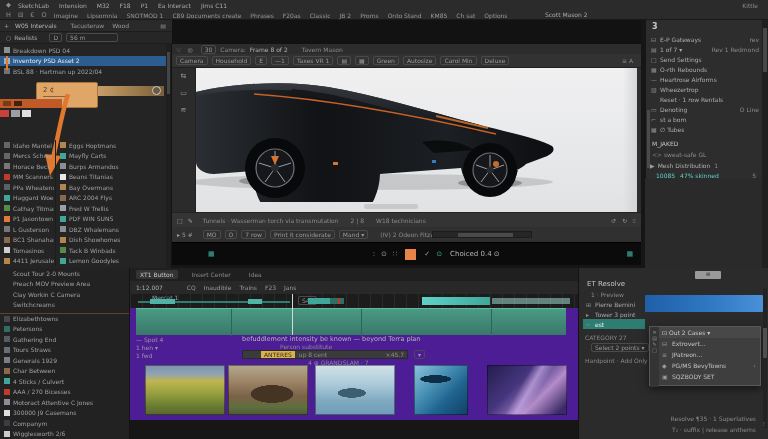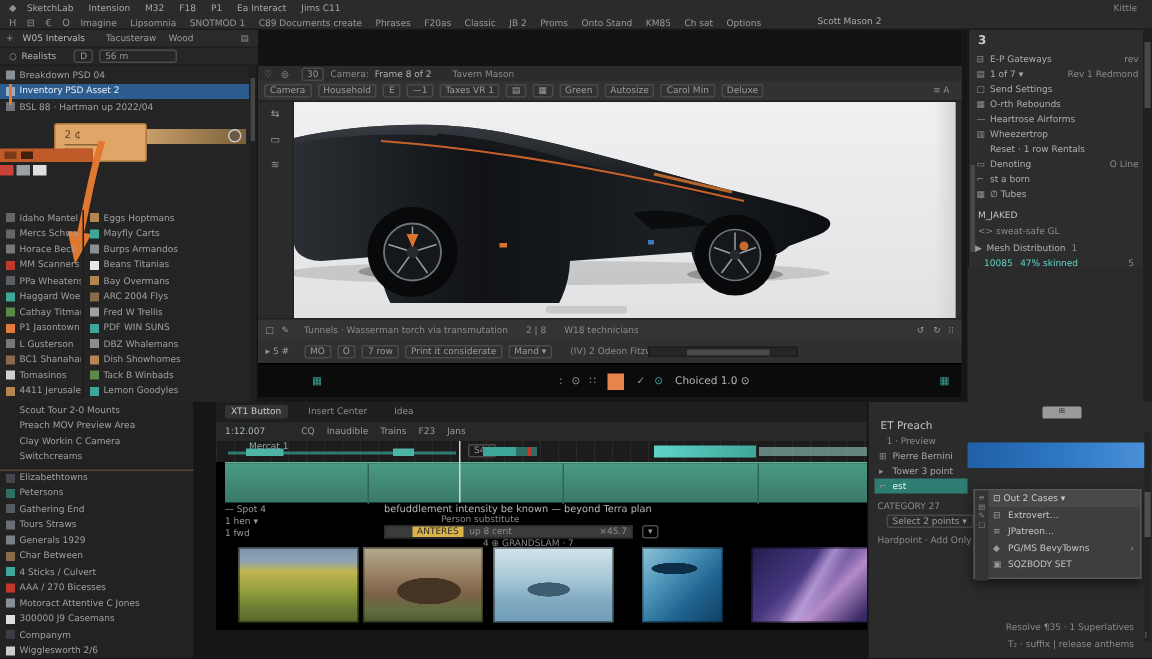--- a/index.html
+++ b/index.html
@@ -46,21 +46,21 @@
   .rpanel{left:645px;top:20px;width:117px;height:250px;background:#2d2d2d;border-left:1px solid #161616}
   .rrow{height:10px;display:flex;align-items:center;padding-left:5px;font-size:6px;color:#adadad;white-space:nowrap;overflow:hidden}
   .rrow .i{width:9px;color:#8f8f8f;flex:none}
   .rrow .v{margin-left:auto;padding-right:4px;color:#8a8a8a}
   .rempty{left:645px;top:178px;width:117px;height:92px;background:#2a2a2a}
   .gscroll{left:762px;top:20px;width:6px;height:250px;background:#202020}
   .gscroll i{position:absolute;left:1px;top:8px;width:4px;height:44px;background:#484848}
   
   .blpanel{left:0;top:268px;width:130px;height:171px;background:#222;border-right:1px solid #131313}
   
-  .tl{left:144px;top:268px;width:448px;height:152px;background:#000000}
+  .tl{left:130px;top:268px;width:448px;height:152px;background:#4c1d95}
   .tltabs{left:0;top:0;width:448px;height:13px;background:#1f1f1f;display:flex;align-items:center;padding-left:6px}
   .tltab{margin-right:10px;font-size:6px;color:#8a8a8a;padding:1px 4px}
   .tltab.active{background:#343434;color:#c9c9c9;border-radius:2px}
   .tlbar{left:0;top:13px;width:448px;height:13px;background:#282828;display:flex;align-items:center;padding-left:6px}
   .ruler{left:0;top:26px;width:448px;height:14px;background:#1c1c1c;background-image:repeating-linear-gradient(90deg,#2a2a2a 0 1px,transparent 1px 12px)}
   .band{left:6px;top:40px;width:430px;height:27px;background:linear-gradient(180deg,#4a9a84,#39786a);border-top:1px solid #62b79e}
   .bandsep{position:absolute;top:0;width:1px;height:27px;background:#2e6456}
   .clip{position:absolute;background:#3fa79a}
   .playhead{left:162px;top:26px;width:1px;height:41px;background:#d5d8da}
   .tlsmall{font-size:6px;color:#9a9a9a}
@@ -426,21 +426,21 @@
     </div>
 
     <div class="ab vblack r">
       <span class="teal f7" style="margin-left:36px">▦</span>
       <span class="f7 dim2" style="margin-left:158px">:</span>
       <span class="f7 dim2" style="margin-left:6px">⊙</span>
       <span class="f7 dim2" style="margin-left:6px">∷</span>
       <span style="margin-left:8px;width:11px;height:11px;background:#e8834a;flex:none"></span>
       <span class="f7 dim2" style="margin-left:8px">✓</span>
       <span class="teal f7" style="margin-left:6px">⊙</span>
-      <span class="f7" style="margin-left:8px;color:#b5b5b5">Choiced 1.0 ⊙</span>
+      <span class="f7" style="margin-left:8px;color:#b5b5b5">Choiced 0.4 ⊙</span>
       <span class="teal f7" style="margin-left:auto;margin-right:8px">▦</span>
     </div>
   </div>
 
   <div class="ab rpanel">
     <span class="ab f8" style="left:6px;top:2px;color:#c9c9c9;font-weight:bold">3</span>
     <div class="ab" style="left:0;top:14px;width:117px">
 
     <div class="rrow">
         <span class="i">⊟</span>
@@ -649,21 +649,21 @@
           <div class="thumb t3 g3"></div>
           <div class="thumb t4 g4"></div>
           <div class="thumb t5 g5"></div>
         </div>
     </div>
   </div>
 
 
   <div class="ab brpanel">
     <span class="ab" style="left:116px;top:3px;width:26px;height:8px;background:#9a9a9a;border-radius:1px;color:#333;font-size:5px;text-align:center">⊞</span>
-    <span class="ab f7" style="left:8px;top:12px;color:#c5c5c5">ET Preach</span>
+    <span class="ab f7" style="left:8px;top:12px;color:#c5c5c5">ET Resolve</span>
     <span class="ab f6 dim" style="left:12px;top:23px">1 · Preview</span>
     <div class="bluebar"></div>
     <div class="ab" style="left:4px;top:31px;width:62px">
 
     <div class="brrow">
         <span class="i">⊞</span>
         <span>Pierre Bernini</span>
       </div>
         <div class="brrow">
         <span class="i">▸</span>

